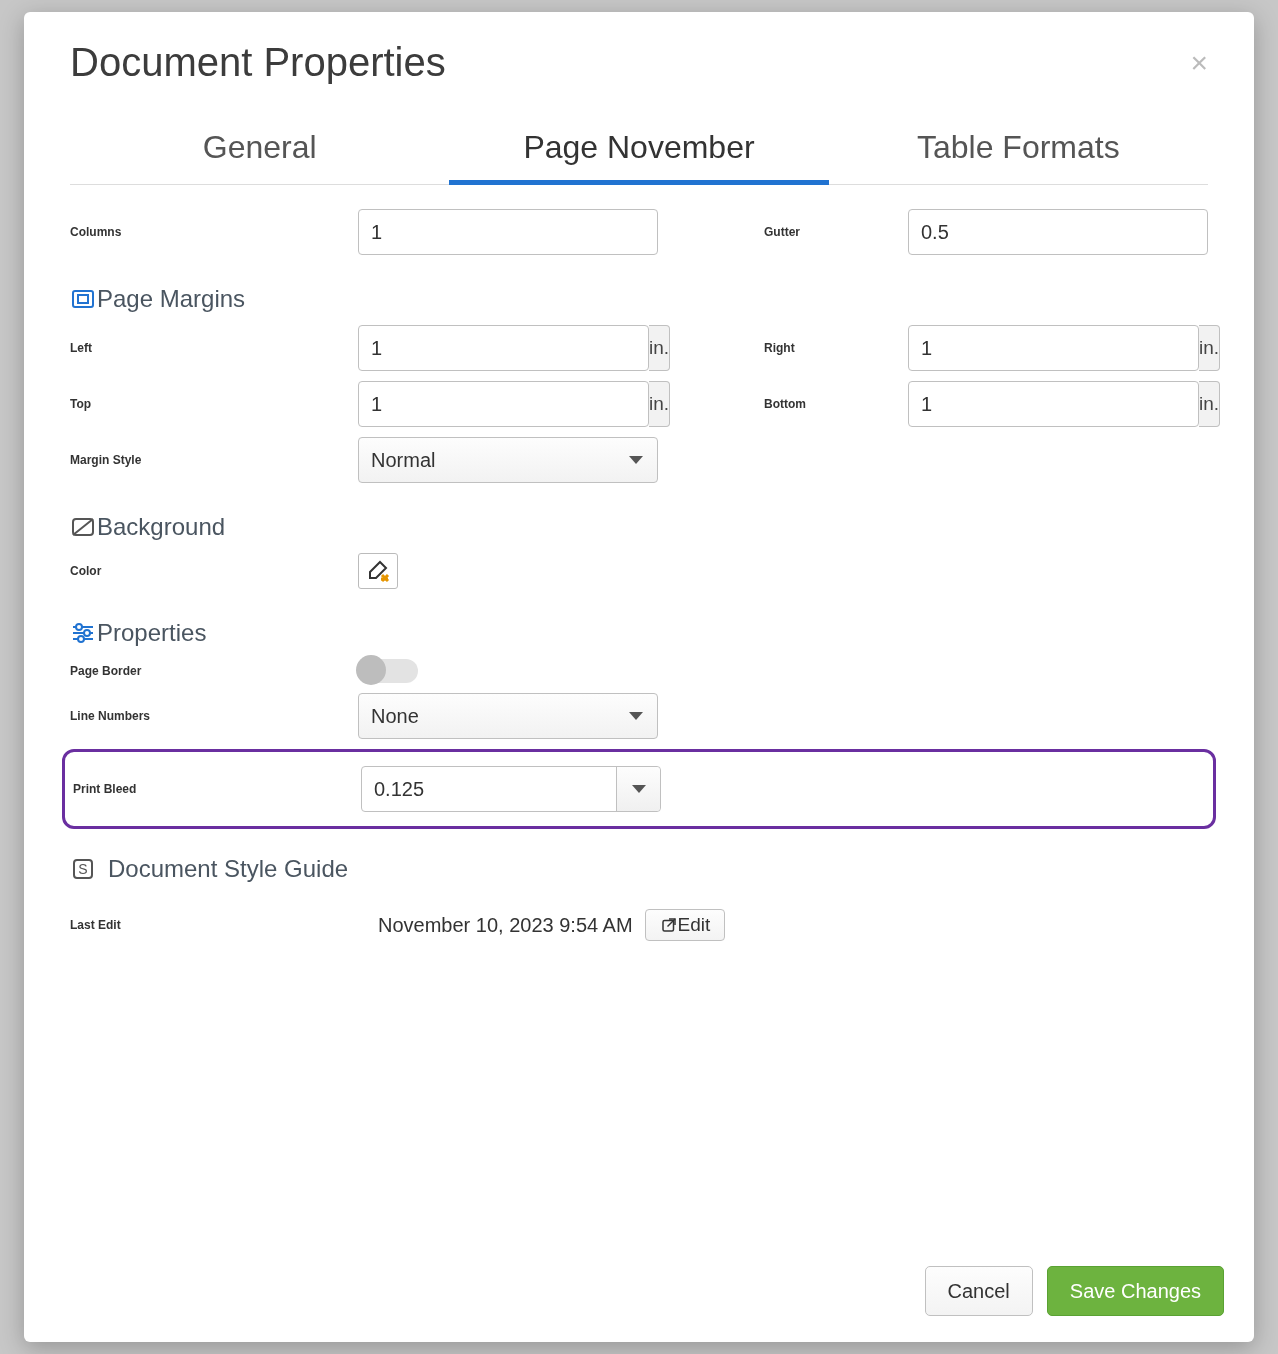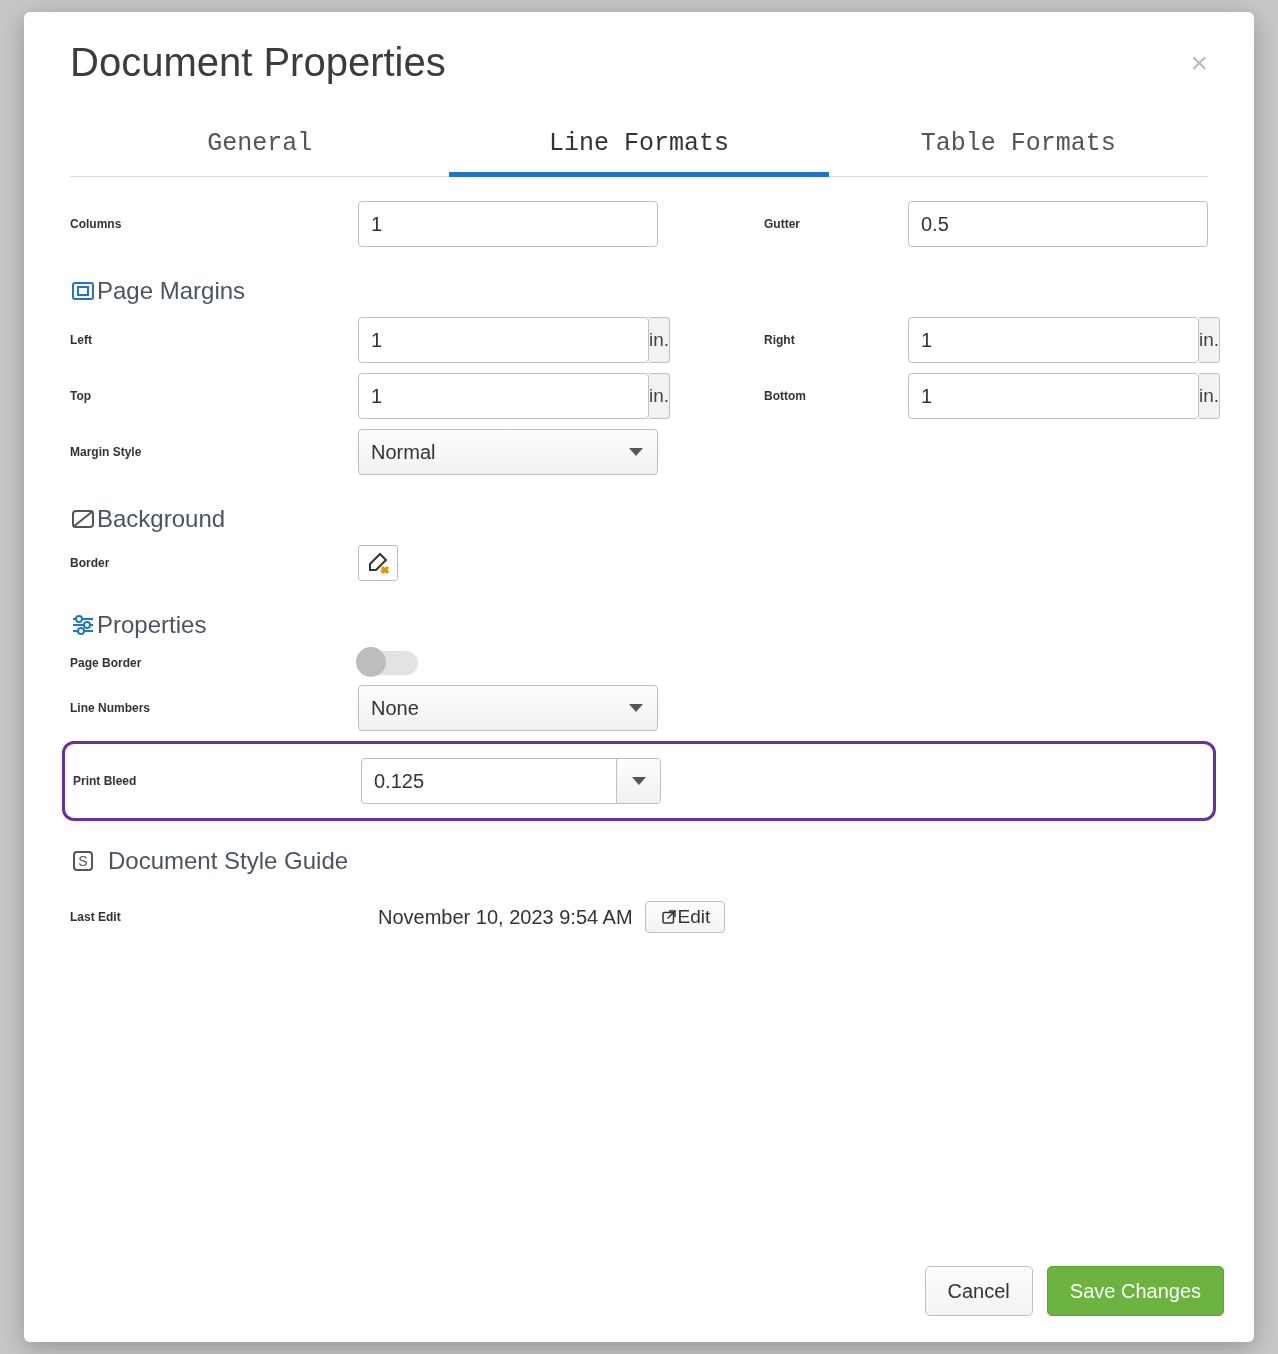--- a/index.html
+++ b/index.html
@@ -36,21 +36,21 @@
     padding:28px 46px 10px 46px;
   }
   .modal-title { font-size:40px; font-weight:400; color:#3c3c3c; }
   .close-x { font-size:30px; color:#bbb; cursor:pointer; line-height:1; }
   .tabs {
     display:flex; margin:24px 46px 0 46px;
     border-bottom:1px solid #ddd;
   }
   .tab {
     flex:1; text-align:center; padding:10px 0 14px 0;
-    font-size:25px; color:#555; cursor:pointer;font-family:Liberation Mono, monospace;
+    font-size:32px; color:#555; cursor:pointer;
   }
   .tab.active {
     color:#333;
     border-bottom:5px solid var(--blue);
     margin-bottom:-1px;
   }
   .scroll-area {
     flex:1; overflow-y:auto; padding:0 46px 8px 46px;
     margin-top:14px;
   }
@@ -164,21 +164,21 @@
 
 <div class="modal">
 
   <div class="modal-header">
     <div class="modal-title">Document Properties</div>
     <div class="close-x">×</div>
   </div>
 
   <div class="tabs">
     <div class="tab">General</div>
-    <div class="tab active">Line Formats</div>
+    <div class="tab active">Page November</div>
     <div class="tab">Table Formats</div>
   </div>
 
   <div class="scroll-area">
 
     <div class="row4r">
       <div class="field-label">Columns</div>
       <input type="text" class="txt" value="1" style="">
       <div></div>
       <div class="field-label">Gutter</div>
@@ -236,21 +236,21 @@
       <span class="ico">
         <svg width="24" height="24" viewBox="0 0 24 24">
             <rect x="2" y="4" width="20" height="16" rx="3" fill="none" stroke="#555" stroke-width="2"></rect>
             <path d="M2 20 L22 4" stroke="#555" stroke-width="2"></path>
           </svg>
       </span>
       <span>Background</span>
     </div>
 
     <div class="row2">
-      <div class="field-label">Border</div>
+      <div class="field-label">Color</div>
       <div>
         <div class="color-chip">
           <svg width="24" height="24" viewBox="0 0 24 24">
             <path d="M14 3 L20 9 L10 19 L4 19 L4 13 Z" fill="none" stroke="#333" stroke-width="2"></path>
             <line x1="15" y1="20" x2="22" y2="20" stroke="#e69500" stroke-width="3"></line>
             <line x1="16" y1="16" x2="22" y2="22" stroke="#e69500" stroke-width="3"></line>
             <line x1="22" y1="16" x2="16" y2="22" stroke="#e69500" stroke-width="3"></line>
           </svg>
         </div>
       </div>

